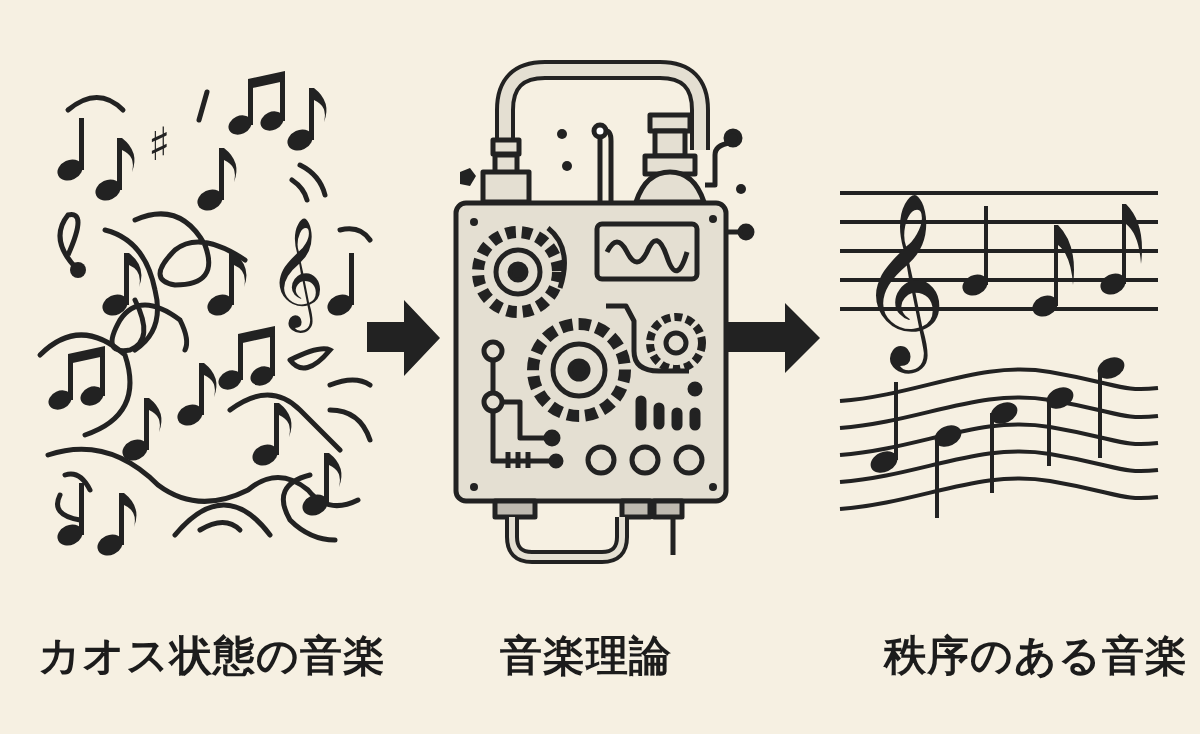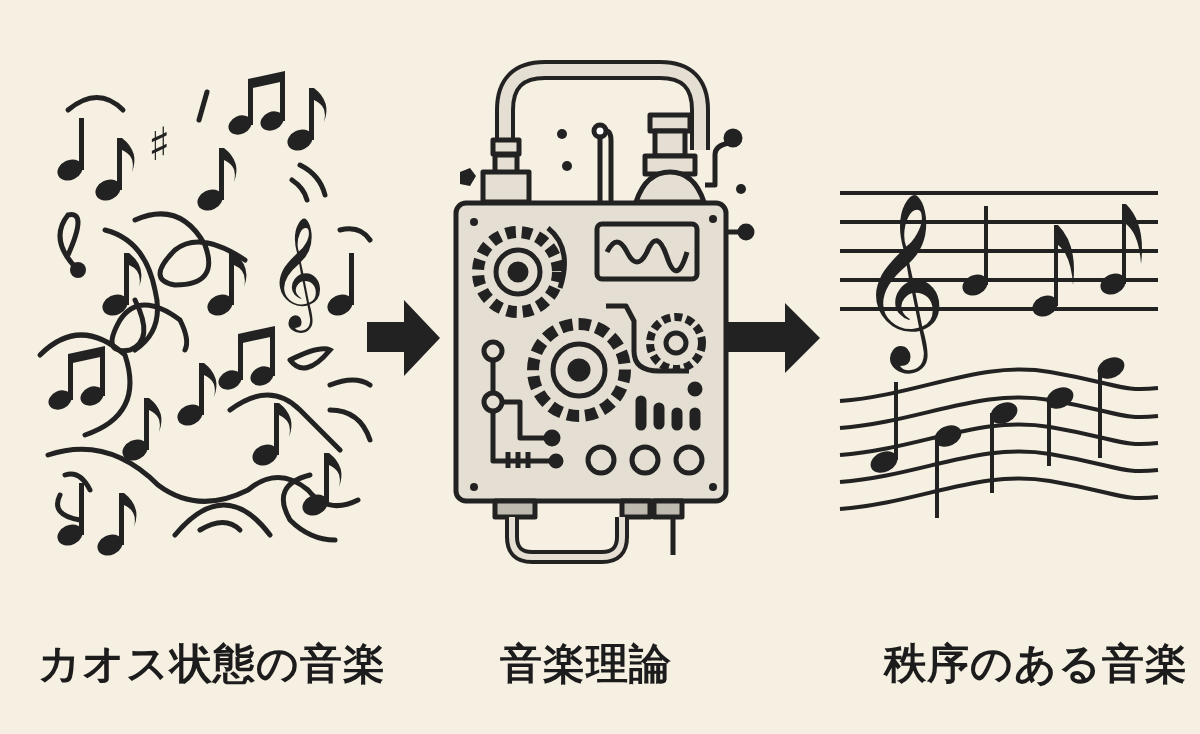--- a/index.html
+++ b/index.html
@@ -5,21 +5,21 @@
   html, body { margin: 0; padding: 0; }
   body {
     width: 1200px; height: 734px; overflow: hidden;
     background: #f6f0e2;
     font-family: "DejaVu Sans", sans-serif;
     position: relative;
   }
   .label {
     position: absolute; top: 628px;
     font-size: 42px; font-weight: bold; color: #1c1c1c;
-    white-space: nowrap; letter-spacing: 1px; margin-top: 8px;
+    white-space: nowrap; letter-spacing: 1px;
   }
   svg { position: absolute; left: 0; top: 0; }
 </style>
 </head>
 <body>
 
 <svg width="1200" height="734" viewBox="0 0 1200 734">
   <defs>
     <g id="q8">
       <ellipse cx="0" cy="0" rx="13" ry="10" transform="rotate(-25)" fill="#222"></ellipse>

